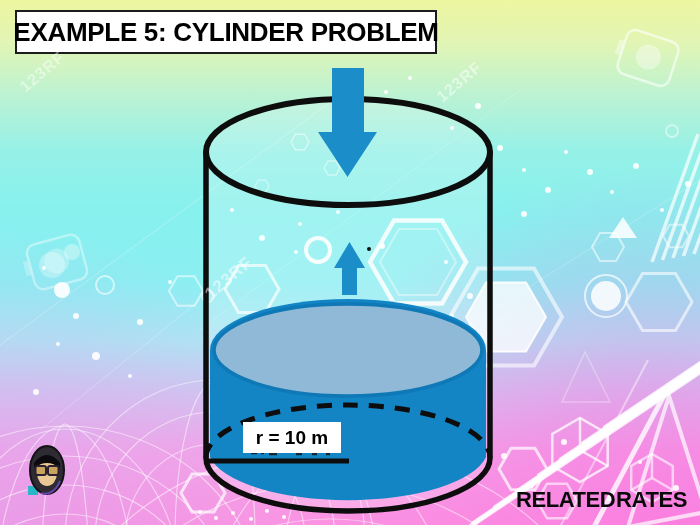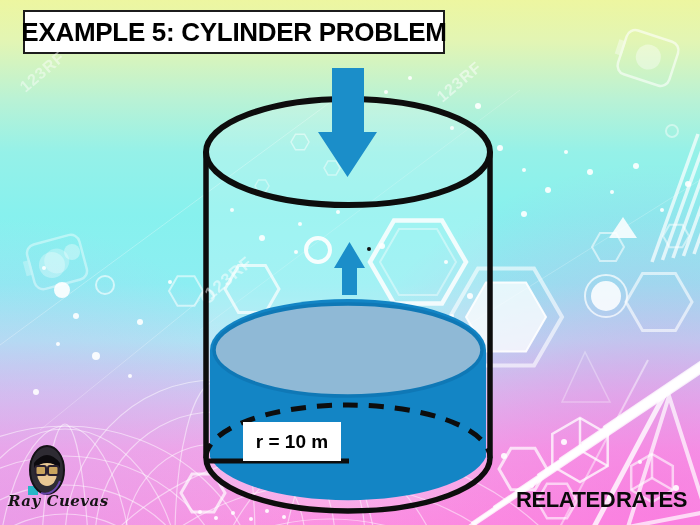--- a/index.html
+++ b/index.html
@@ -12,29 +12,29 @@
       linear-gradient(180deg,
         #edf6a0 0%, #e2f5b4 8%, #b9f2d5 19%, #95f1e8 29%,
         #87f1ee 41%, #8ceef2 54%, #aee4f4 65%, #d2c4f0 75%,
         #f2a4e8 86%, #fb93e2 100%);
   }
   svg.layer{position:absolute;left:0;top:0;pointer-events:none;}
   .title-box{
     position:absolute;left:15px;top:10px;width:422px;height:44px;
     box-sizing:border-box;border:2px solid #1c1c1c;background:#ffffff;
     display:flex;align-items:center;justify-content:center;
-    font-size:26px;font-weight:bold;color:#000;letter-spacing:-0.3px;white-space:nowrap;margin-left:8px;
+    font-size:26px;font-weight:bold;color:#000;letter-spacing:-0.3px;white-space:nowrap;
   }
   .diagram-label{
     position:absolute;background:#ffffff;color:#000;
     font-size:19px;font-weight:bold;
     display:flex;align-items:center;justify-content:center;white-space:nowrap;
   }
   .flow-label{left:372px;top:136px;width:106px;height:31px;}
-  .radius-label{left:243px;top:422px;width:98px;height:39px;}
+  .radius-label{left:243px;top:422px;width:98px;height:31px;}
   .flow-label sup{font-size:12px;line-height:0;vertical-align:super;}
   .footer-label{
     position:absolute;top:487px;right:13px;
     font-size:22px;font-weight:bold;color:#0a0a0a;
     letter-spacing:-0.4px;word-spacing:-5px;white-space:nowrap;
   }
   .watermark{
     position:absolute;color:rgba(255,255,255,0.45);
     font-size:16px;font-weight:bold;letter-spacing:1px;
     transform:rotate(-40deg);transform-origin:left bottom;white-space:nowrap;
@@ -238,15 +238,14 @@
   <svg class="avatar" viewBox="0 0 40 56">
     <rect x="1" y="43" width="10" height="9" fill="#28b7c8"></rect>
     <ellipse cx="20" cy="27" rx="17" ry="24" fill="#2e2b33" stroke="#141216" stroke-width="2"></ellipse>
     <path d="M33,38 A17,24 0 0 1 14,50" fill="none" stroke="#7a4fd0" stroke-width="2" opacity="0.8"></path>
     <ellipse cx="20" cy="30" rx="10" ry="13" fill="#e9c894"></ellipse>
     <path d="M7,20 Q20,4 33,20 L33,25 Q20,15 7,25 Z" fill="#0c0a0e"></path>
     <rect x="8.5" y="23" width="10.5" height="9" rx="2" fill="#c9a45e" stroke="#2a2030" stroke-width="2"></rect>
     <rect x="21" y="23" width="10.5" height="9" rx="2" fill="#c9a45e" stroke="#2a2030" stroke-width="2"></rect>
     <line x1="19" y1="26" x2="21" y2="26" stroke="#2a2030" stroke-width="2"></line>
   </svg>
-  <div class="author-name">Ray Cuevas</div>
 
 </div>
 
 </body></html>

